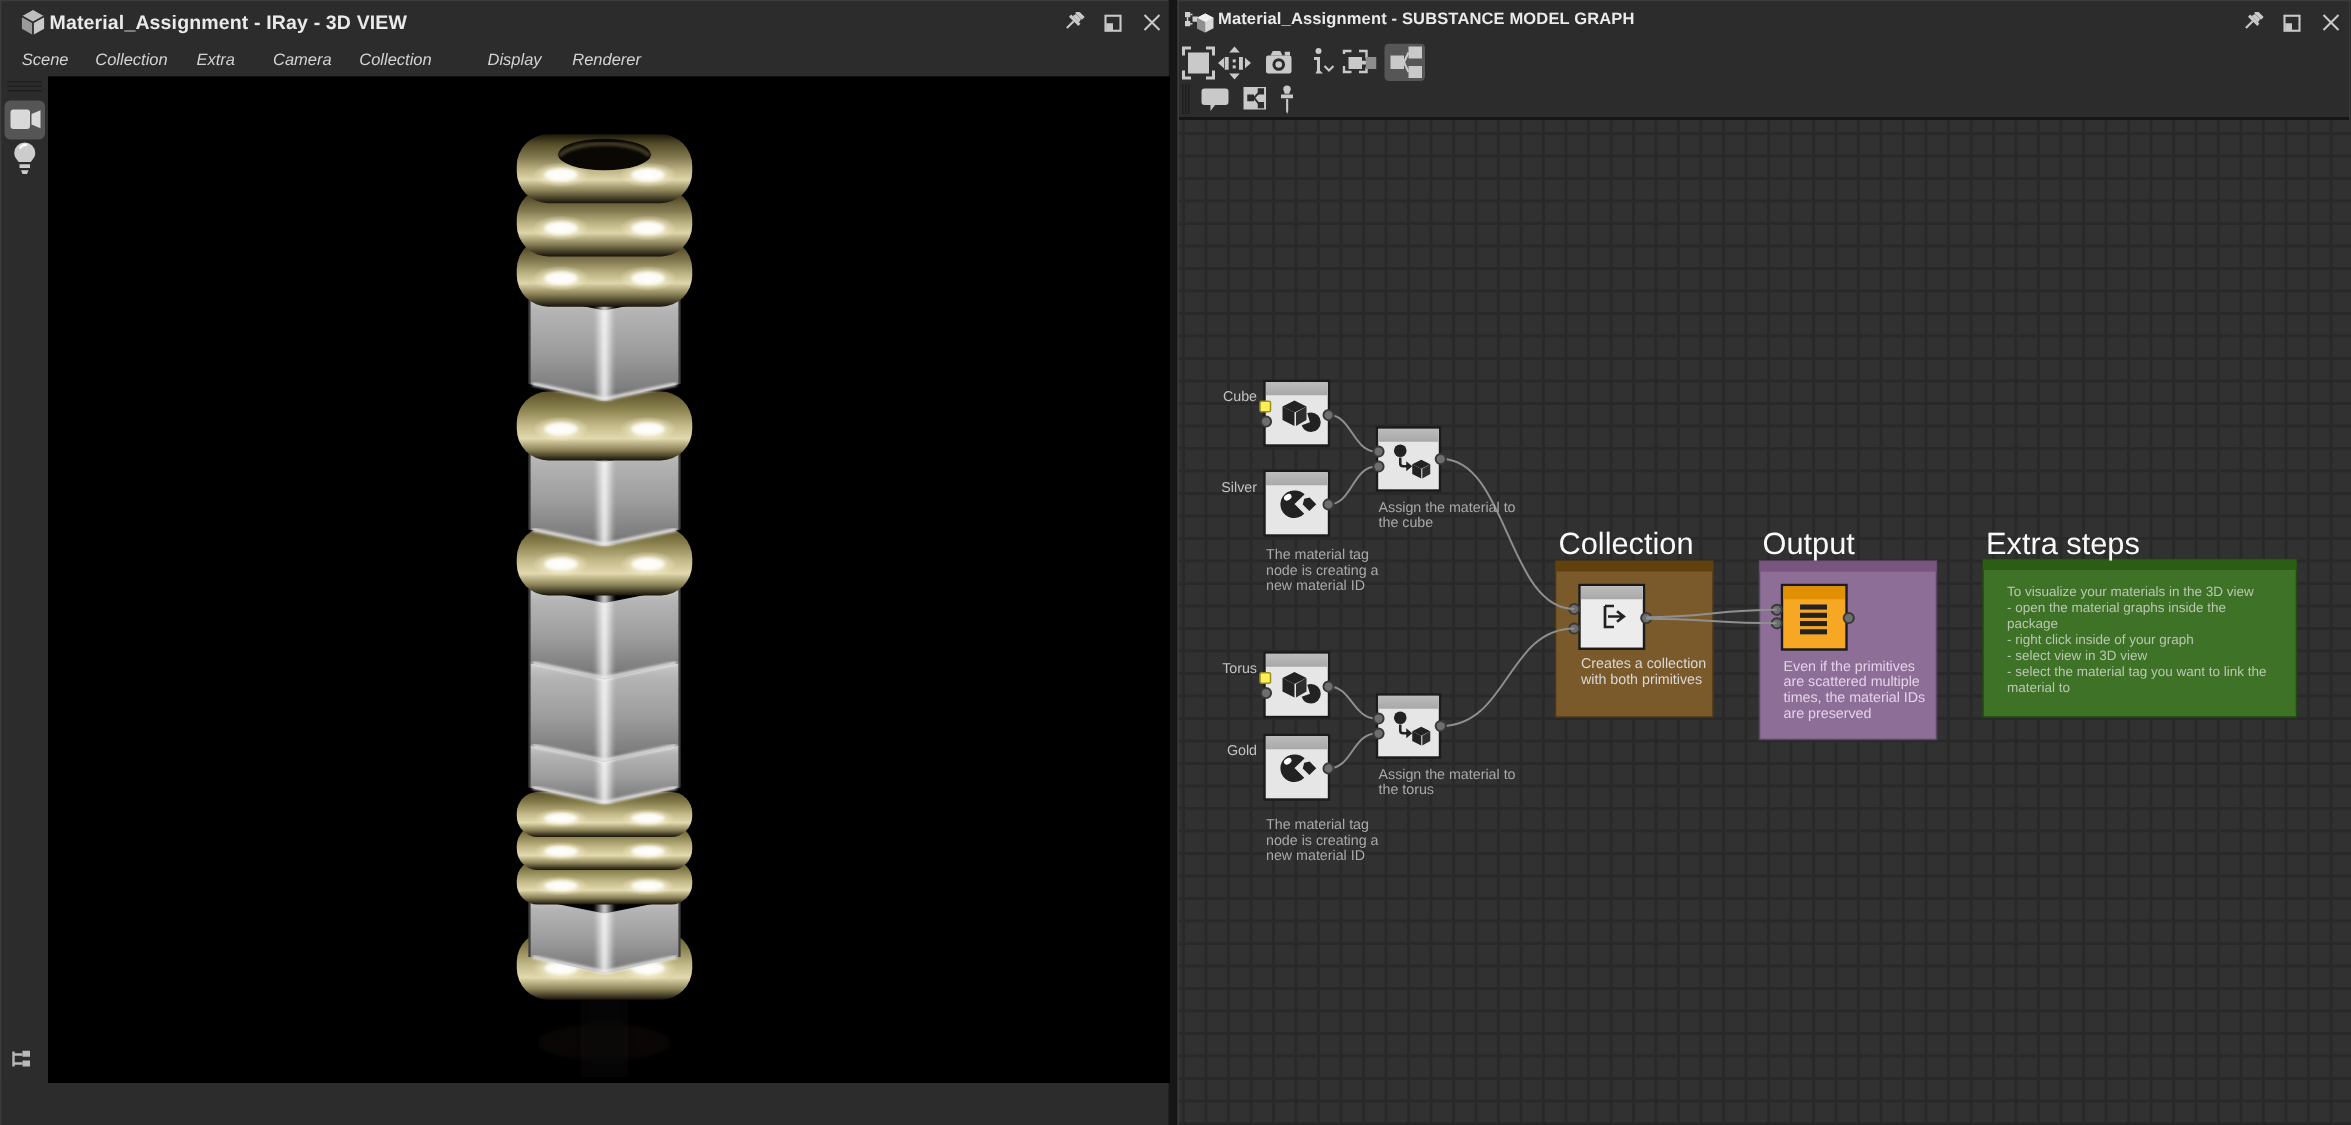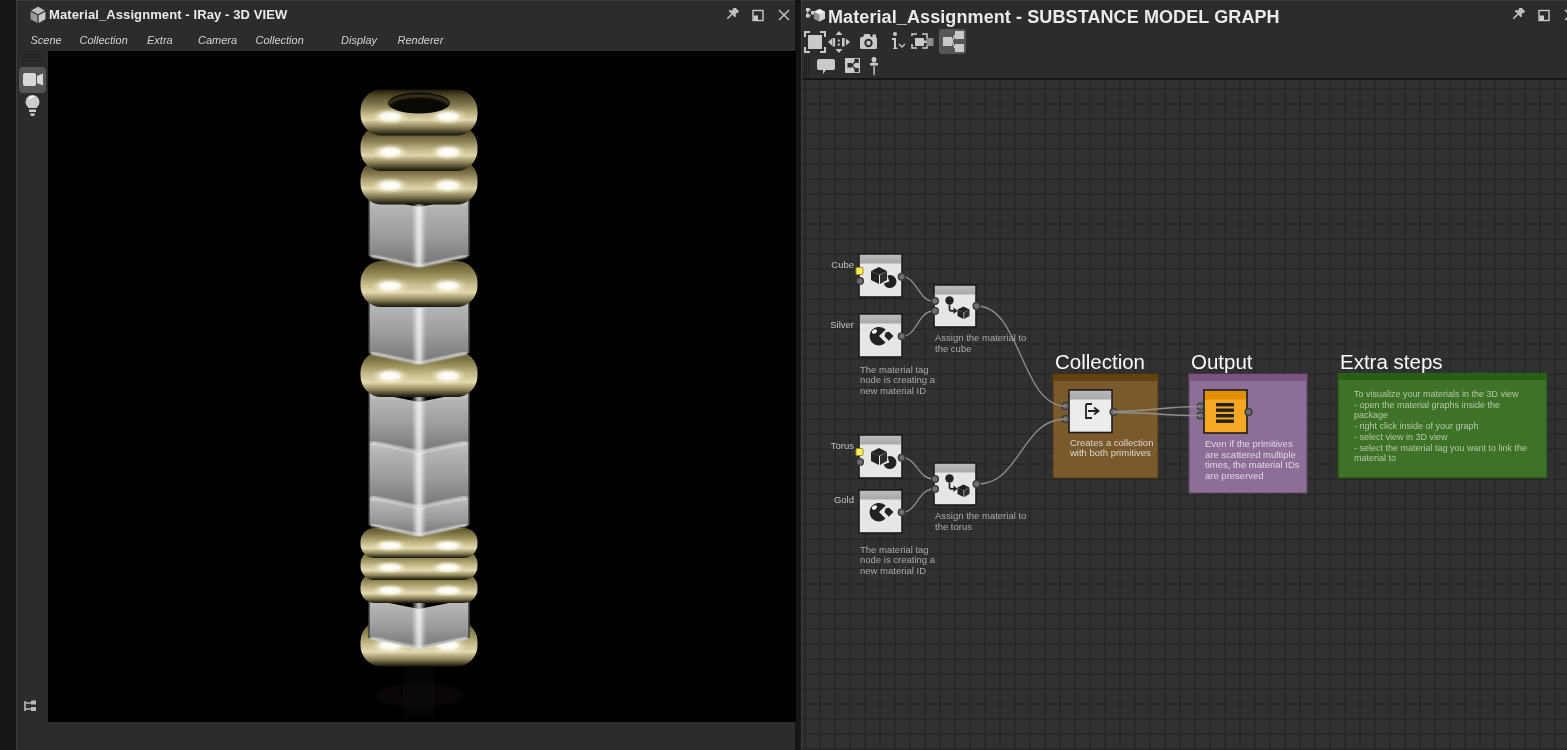--- a/index.html
+++ b/index.html
@@ -1,18 +1,18 @@
 <!DOCTYPE html>
 <html><head>
 <meta charset="utf-8">
 <style>
 * { margin:0; padding:0; box-sizing:border-box; }
 html,body { width:1567px; height:750px; background:#161616; overflow:hidden;
   font-family:"Liberation Sans", sans-serif; }
-#stage { position:absolute; left:16px; top:0; width:1367px; height:750px;text-align:center; }
+#stage { position:absolute; left:0; top:0; width:1367px; height:750px;text-align:center; }
 .panel { position:absolute; top:0; height:750px; background:#2c2c2c; }
 #lp { left:0; width:779px; border-top:1px solid #3c3c3c; border-left:1px solid #3c3c3c;}
 #rp { left:785px; width:782px; border-top:1px solid #3c3c3c; border-left:1px solid #3c3c3c; border-right:1px solid #383838;}
 .titlebar { position:absolute; left:0; top:0; right:0; height:28px; background:#2c2c2c; }
 .title-text { position:absolute; top:6px; font-size:13px; font-weight:bold; color:#eaeaea; letter-spacing:0.1px; }
 .winbtns { position:absolute; top:7px; width:70px; height:15px; }
 .menubar { position:absolute; left:0; top:28px; right:0; height:22px; background:#2c2c2c;font-style:italic; }
 .menuitem { position:absolute; top:5px; font-size:11px; color:#d2d2d2; }
 #sidebar { position:absolute; left:0; top:50px; width:31px; height:671px; background:#2c2c2c; }
 #viewport { position:absolute; left:31px; top:50px; width:748px; height:671px; background:#000; }
@@ -231,21 +231,21 @@
         <g fill="#cfcfcf">
           <rect x="0" y="1" width="3.5" height="3.5"></rect>
           <rect x="0" y="7" width="3.5" height="3.5"></rect>
           <rect x="5" y="4" width="3.5" height="3.5"></rect>
         </g>
         <path d="M1.7 4.5 V8.8 M3.5 2.7 H5 M3.5 8.8 H5" stroke="#cfcfcf" fill="none"></path>
         <path d="M13.5 2 L19 4.8 L19 11.8 L13.5 14.6 L8 11.8 L8 4.8 Z" fill="#d8d8d8"></path>
         <path d="M13.5 2 L19 4.8 L13.5 7.6 L8 4.8 Z" fill="#efefef"></path>
         <path d="M8 4.8 L13.5 7.6 L13.5 14.6 L8 11.8 Z" fill="#909090"></path>
       </svg>
-      <div class="title-text" style="left:26px;font-size:18px">Material_Assignment - SUBSTANCE MODEL GRAPH</div>
+      <div class="title-text" style="left:26px;font-size:11px">Material_Assignment - SUBSTANCE MODEL GRAPH</div>
       <svg class="winbtns" style="left:707px" width="70" height="15" viewBox="0 0 70 15">
         <g transform="translate(8.5,6.5) rotate(45)" fill="#c9c9c9">
           <rect x="-3.2" y="-7.6" width="6.4" height="2.6"></rect>
           <path d="M-2.4 -5 L-3 -2.4 L3 -2.4 L2.4 -5 Z"></path>
           <rect x="-4.4" y="-2.4" width="8.8" height="2"></rect>
           <rect x="-0.7" y="-0.4" width="1.4" height="6.4"></rect>
         </g>
         <g stroke="#c9c9c9" stroke-width="1.4" fill="none">
           <rect x="30" y="2.5" width="10" height="10"></rect>
           <rect x="30.5" y="7.5" width="4.5" height="4.5" fill="#c9c9c9" stroke="none"></rect>

